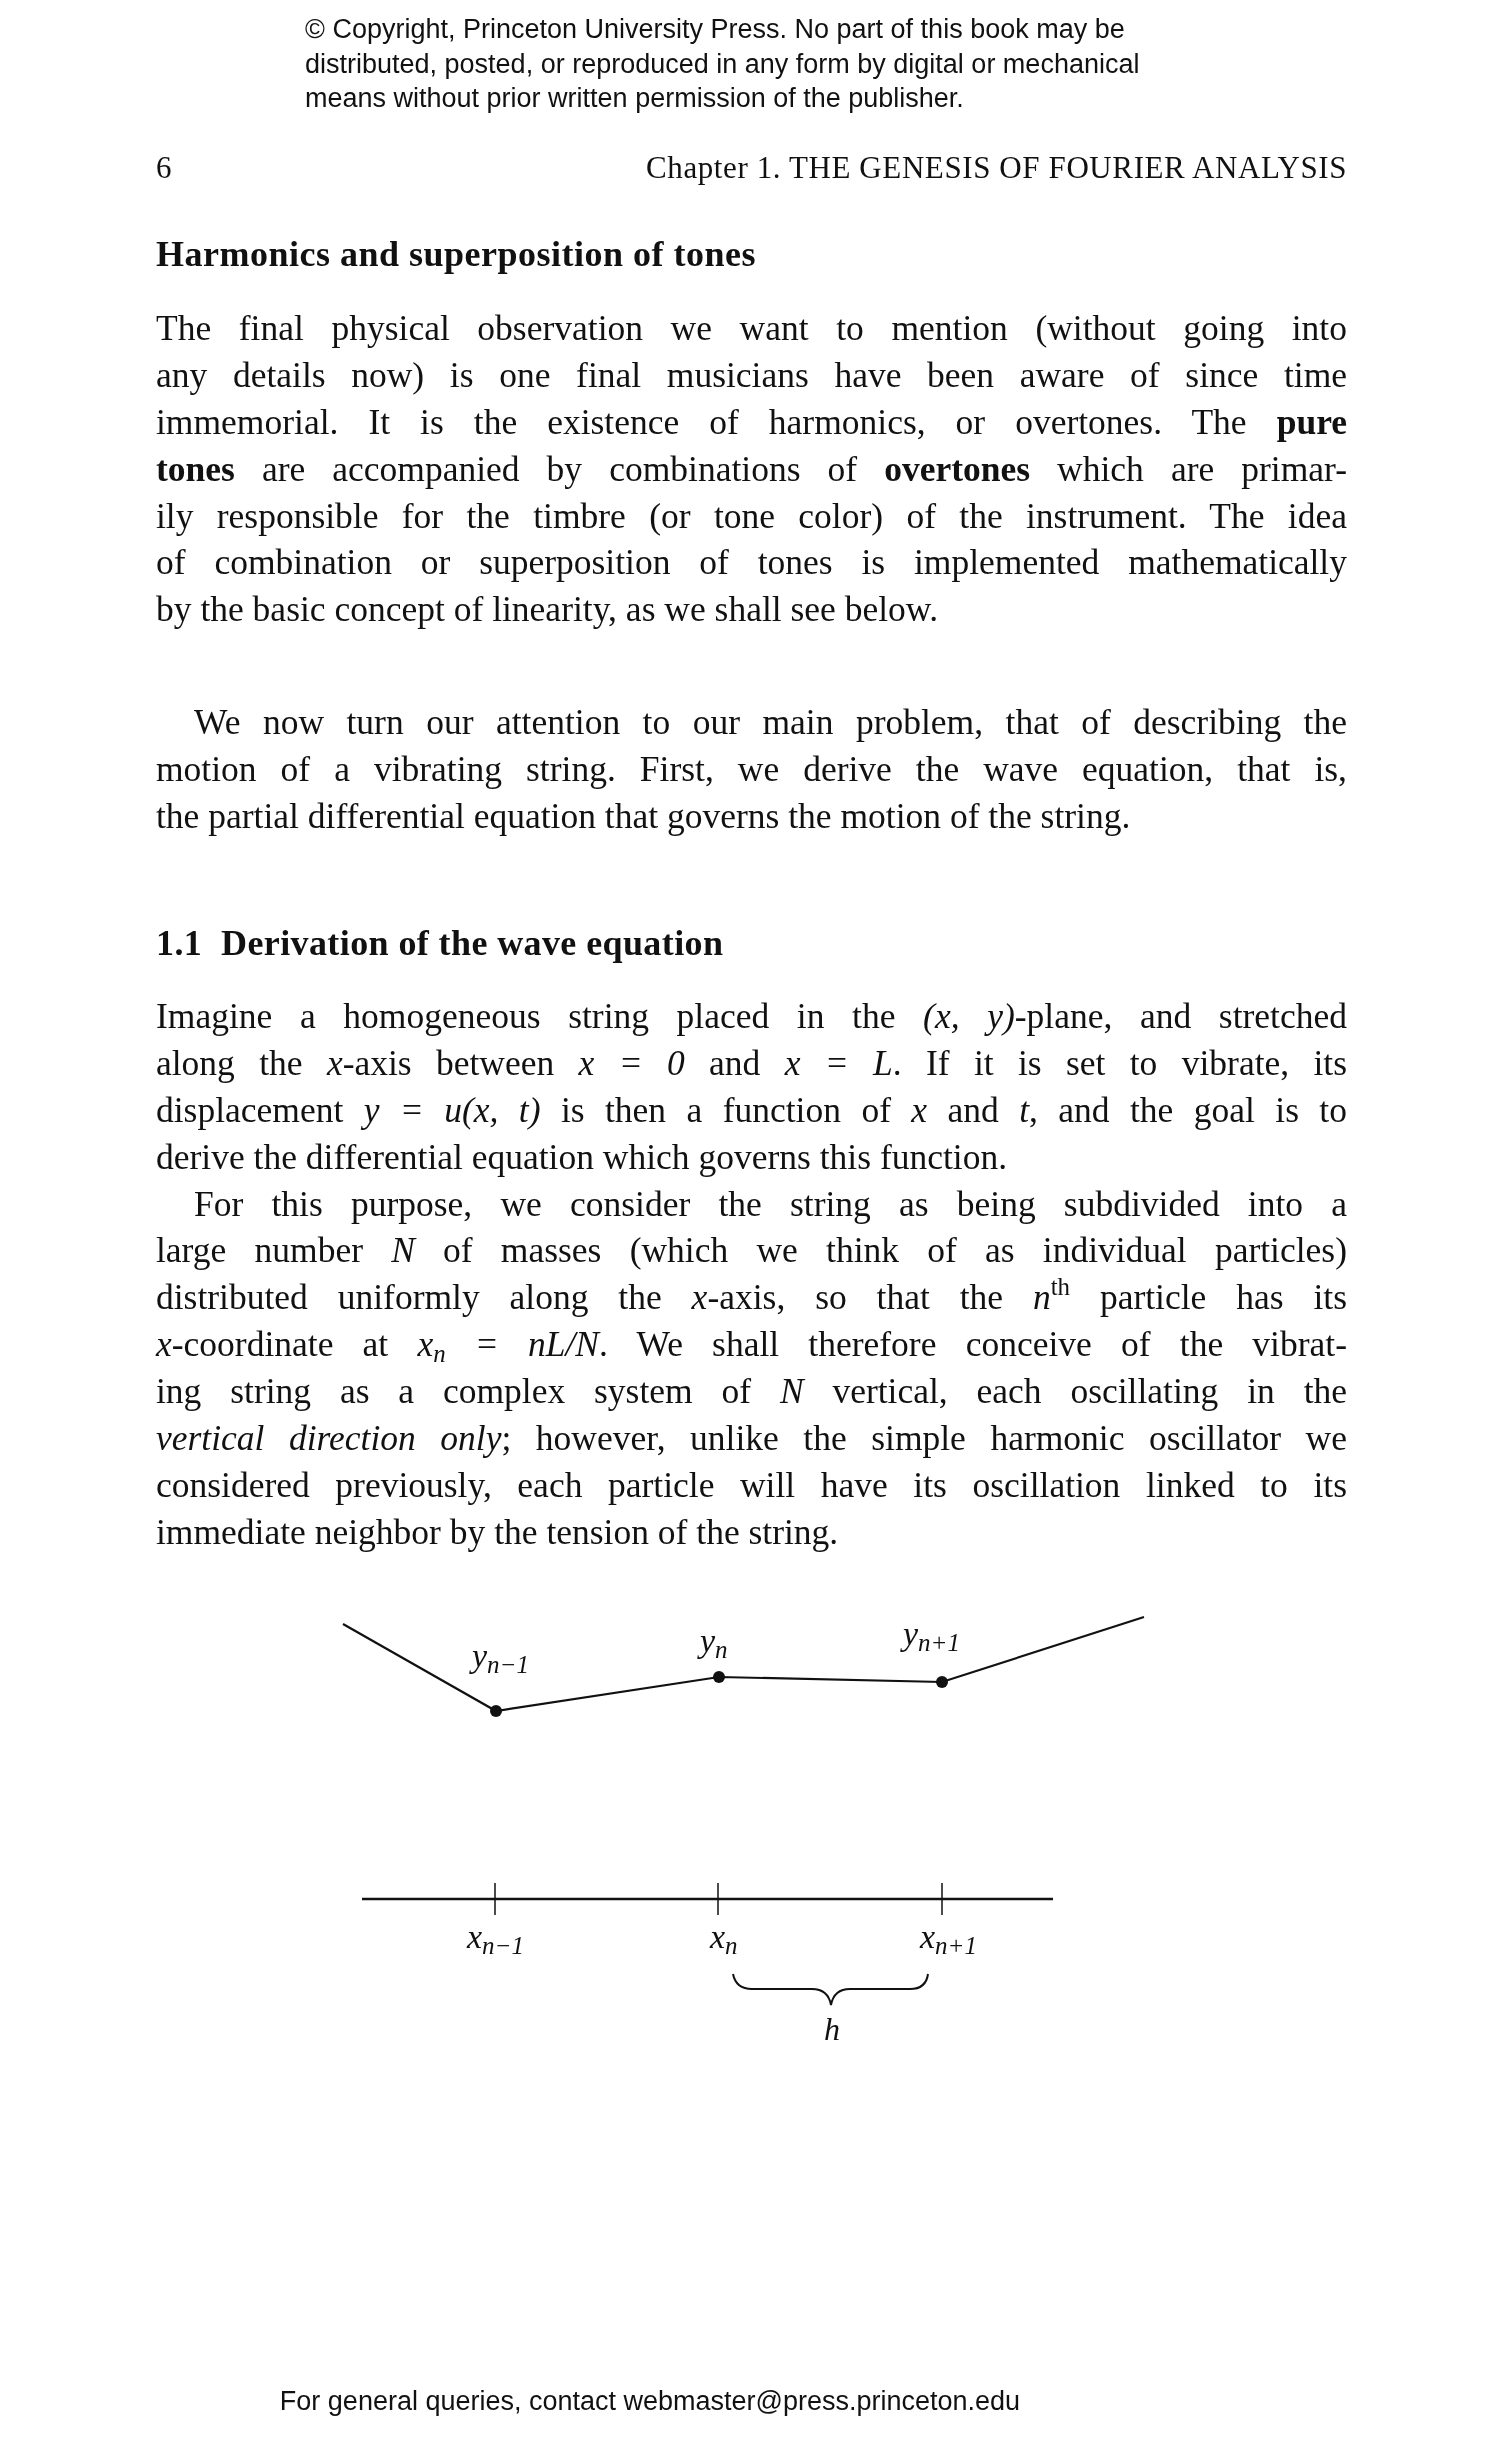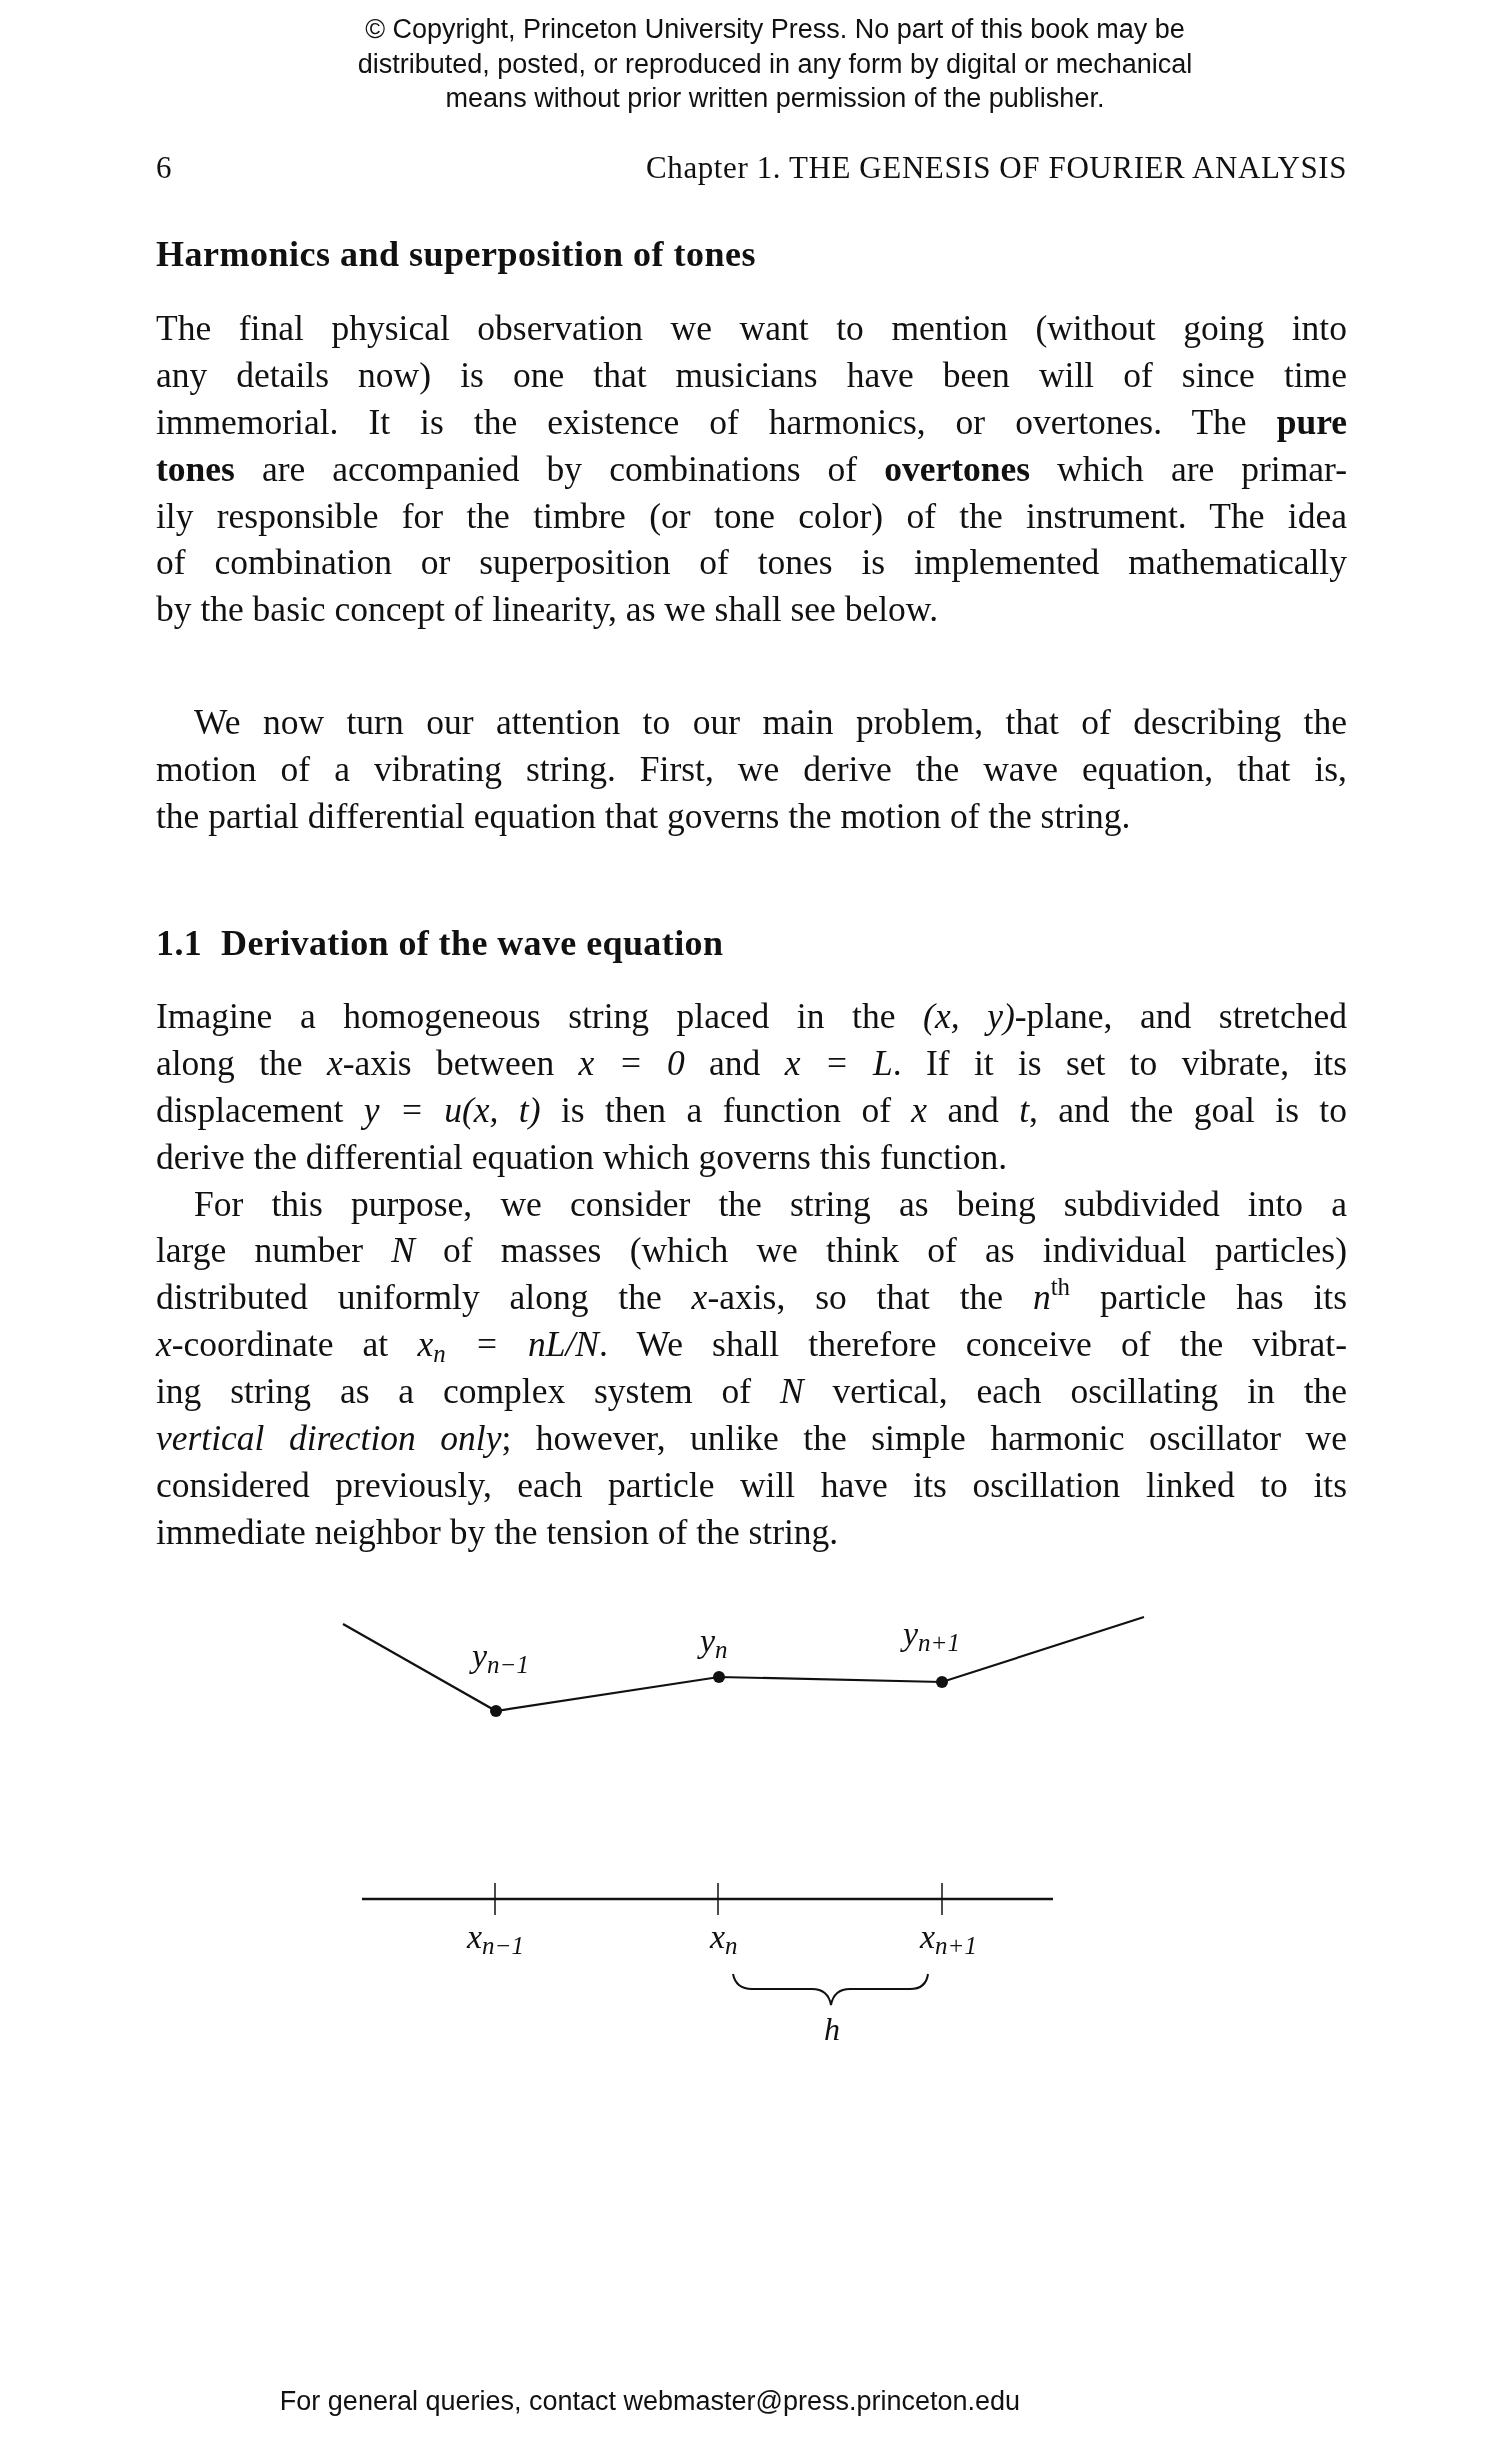--- a/index.html
+++ b/index.html
@@ -1,20 +1,20 @@
 <!DOCTYPE html>
 <html><head>
 <meta charset="utf-8">
 <style>
   html, body { margin: 0; padding: 0; background: #ffffff; }
   body { width: 1500px; height: 2438px; position: relative; overflow: hidden; color: #111; }
   .page { position: absolute; left: 0; top: 0; width: 1500px; height: 2438px; }
   .copyright {
     position: absolute; left: 305px; top: 12px; width: 940px;
-    font-family: "Liberation Sans", sans-serif; font-size: 27px; line-height: 34.5px; color: #111; text-align: center;
+    font-family: "Liberation Sans", sans-serif; font-size: 27px; line-height: 34.5px; color: #111;
   }
   .copyright div { white-space: nowrap; }
   .runhead { position: absolute; top: 150px; left: 156px; width: 1191px; height: 40px;
     font-family: "Liberation Serif", serif; font-size: 31px; }
   .runhead .pagenum { position: absolute; left: 0; top: 0; }
   .runhead .chapter { position: absolute; right: 0; top: 0; letter-spacing: 0.6px; }
   .h-sub { position: absolute; left: 156px; top: 233px; font-family: "Liberation Serif", serif;
     font-weight: bold; font-size: 36px; letter-spacing: 0.5px; }
   .para { position: absolute; left: 156px; width: 1191px; font-family: "Liberation Serif", serif;
     font-size: 35.5px; line-height: 46.9px; text-align: justify; }
@@ -48,21 +48,21 @@
 
   <div class="runhead">
     <span class="pagenum">6</span>
     <span class="chapter">Chapter 1. THE GENESIS OF FOURIER ANALYSIS</span>
   </div>
 
   <div class="h-sub">Harmonics and superposition of tones</div>
 
   <div class="para" style="top:305px">
     <span class="ln">The final physical observation we want to mention (without going into</span>
-    <span class="ln">any details now) is one that musicians have been will of since time</span>
+    <span class="ln">any details now) is one final musicians have been aware of since time</span>
     <span class="ln"><span>immemorial. It is the existence of harmonics, or overtones. The </span><b>pure</b></span>
     <span class="ln"><b>tones</b> <span>are accompanied by combinations of </span><b>overtones</b><span> which are primar-</span></span>
     <span class="ln">ily responsible for the timbre (or tone color) of the instrument. The idea</span>
     <span class="ln">of combination or superposition of tones is implemented mathematically</span>
     <span class="ln last">by the basic concept of linearity, as we shall see below.</span>
   </div>
 
   <div class="para" style="top:699px">
     <span class="ln indent">We now turn our attention to our main problem, that of describing the</span>
     <span class="ln">motion of a vibrating string. First, we derive the wave equation, that is,</span>

